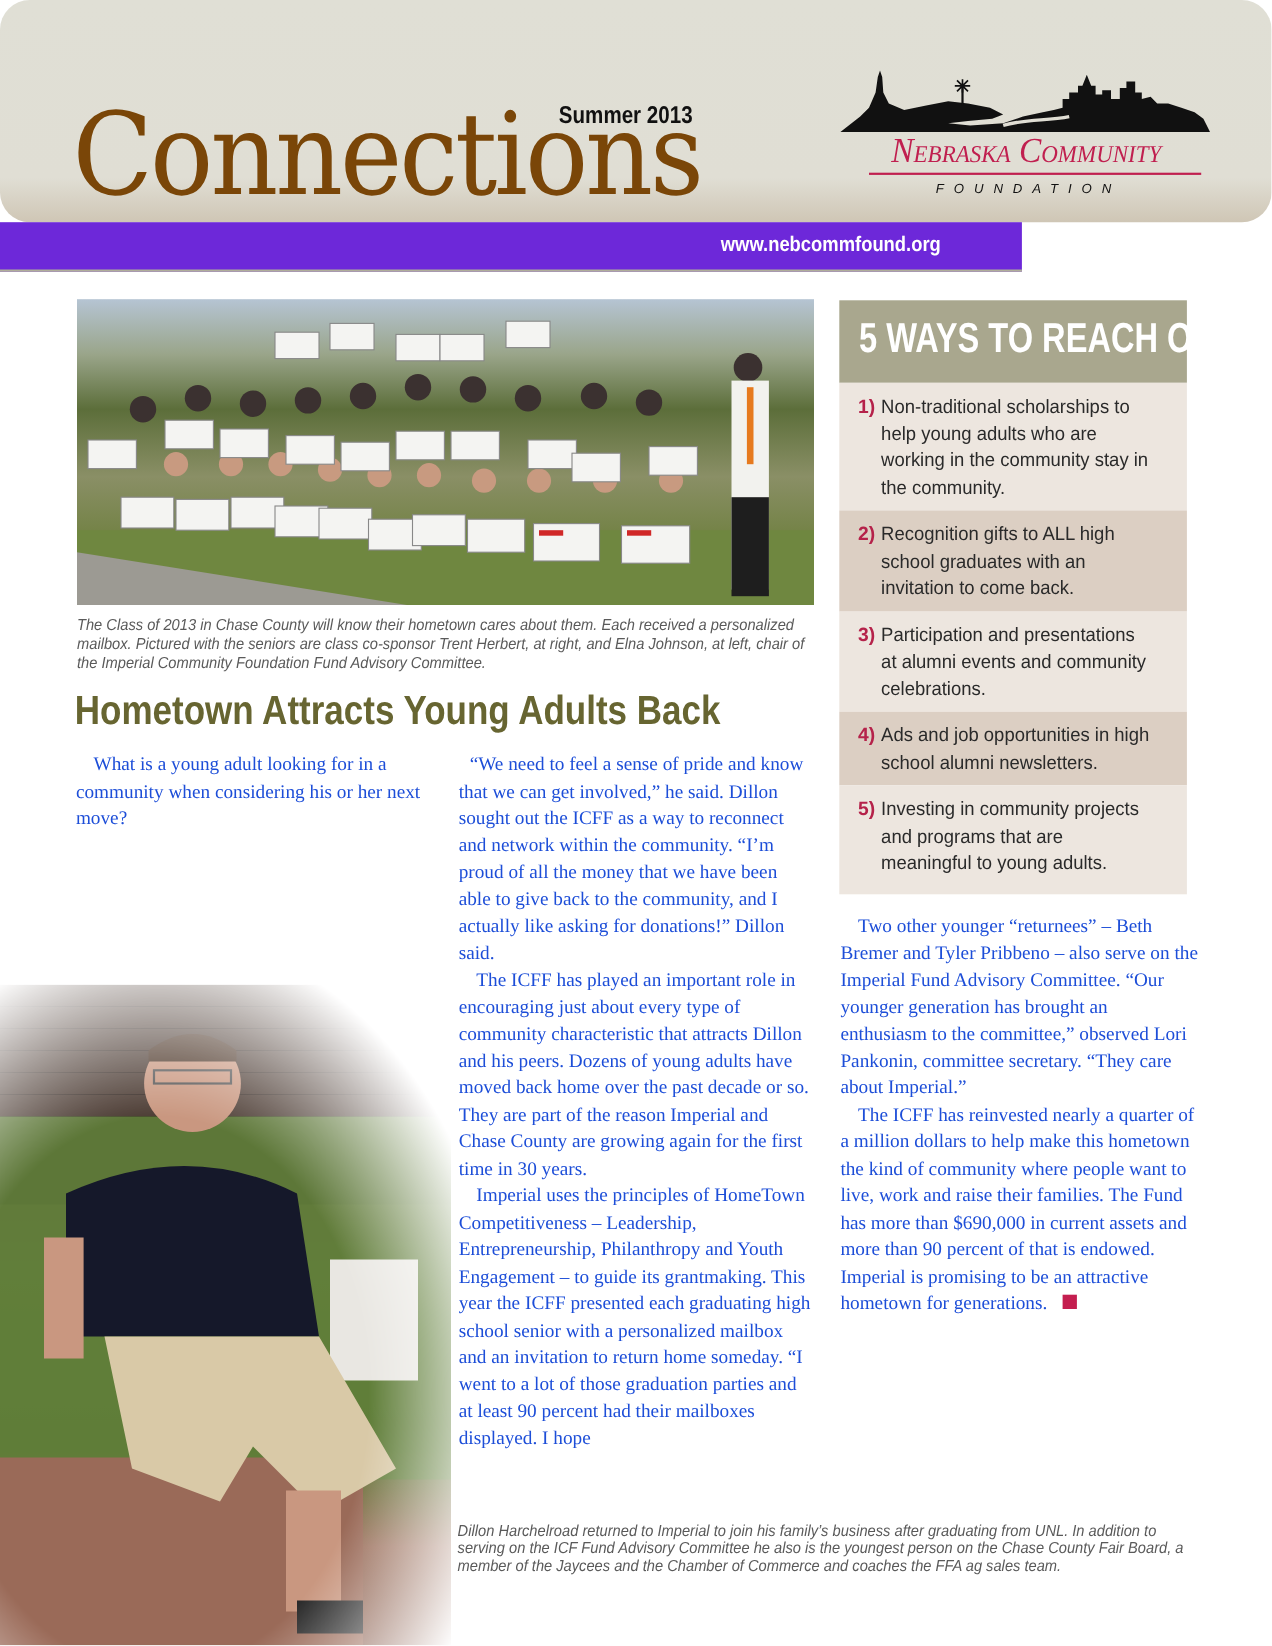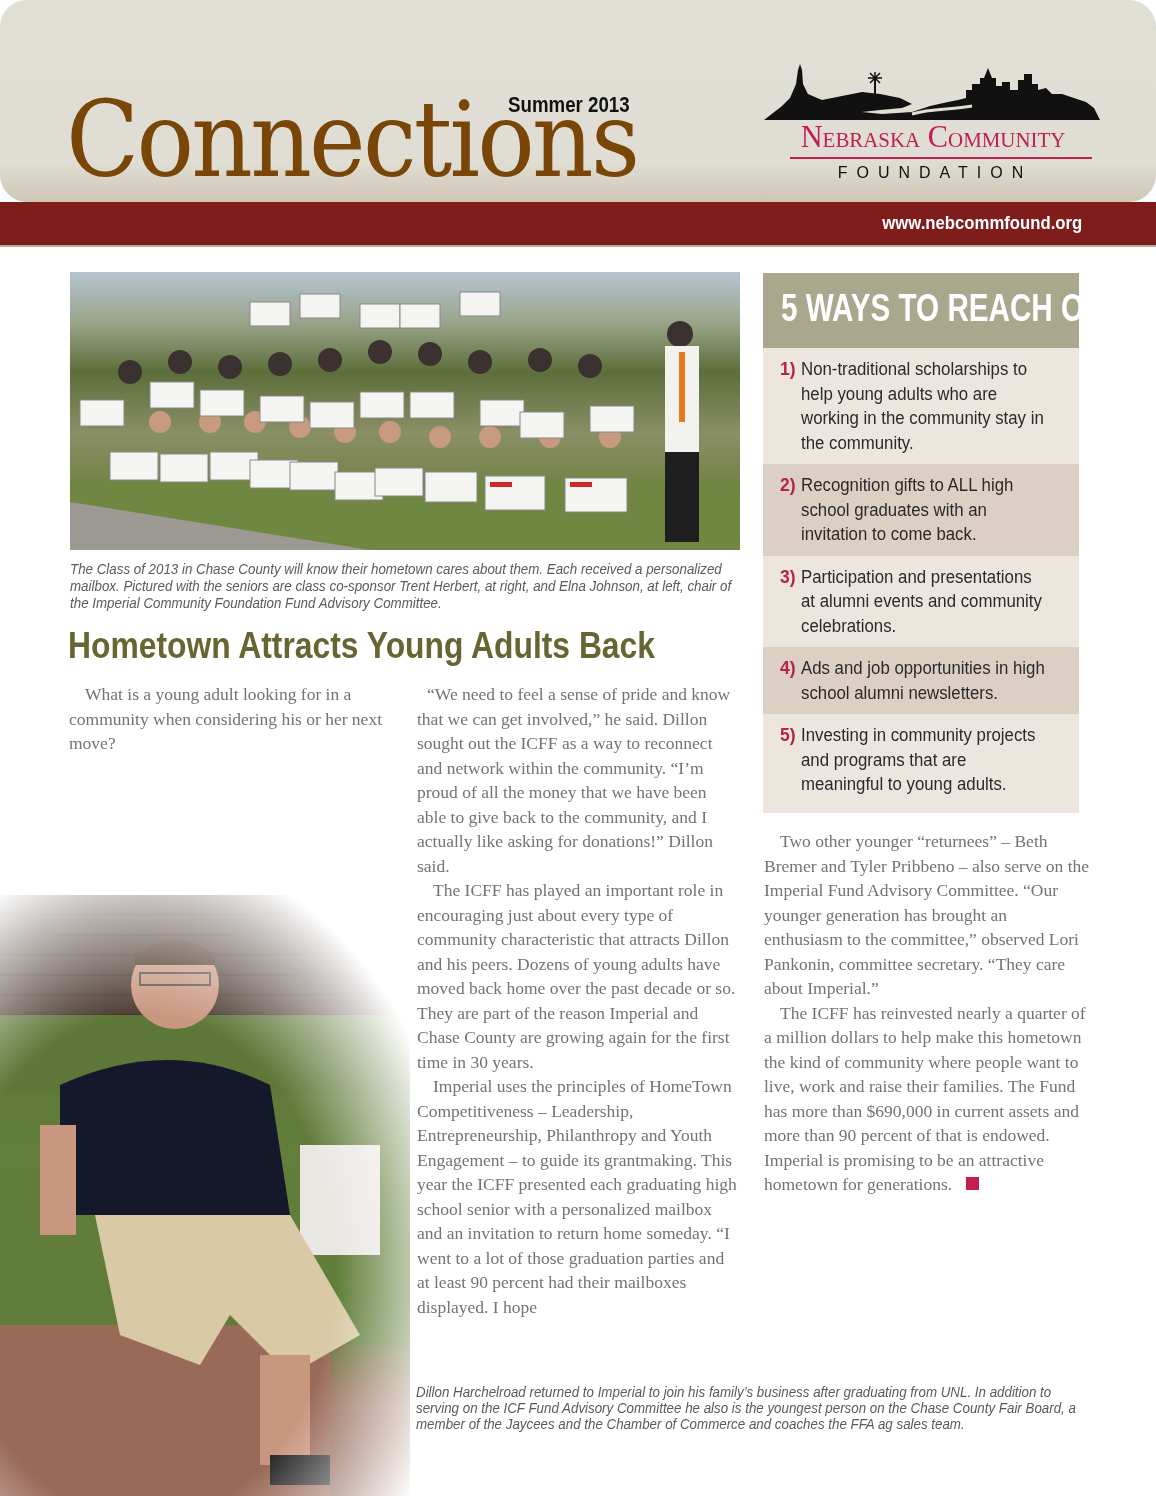--- a/index.html
+++ b/index.html
@@ -18,36 +18,36 @@
     position: absolute; left: 66px; top: 88px;
     font-family: "DejaVu Serif", serif; font-size: 104px; line-height: 104px;
     color: #7a4608; letter-spacing: -3px; font-weight: normal;
     transform: scaleX(0.92); transform-origin: left top;
   }
   .issue {
     position: absolute; left: 508px; top: 92px;
     font-family: "Liberation Sans", sans-serif; font-weight: bold; font-size: 22px;
     color: #111; transform: scaleX(0.85); transform-origin: left top;
   }
-  .logo { position: absolute; left: 762px; top: 60px; width: 340px; height: 130px; }
+  .logo { position: absolute; left: 762px; top: 60px; width: 340px; height: 130px; font-style: italic; }
   .logo svg { position: absolute; left: 0; top: 0; }
   .logo-name {
     position: absolute; left: 4px; top: 58px; width: 334px; text-align: center;
     font-family: "Liberation Serif", serif; font-size: 32px; color: #c01f4f;
     font-variant: small-caps; letter-spacing: 0px; white-space: nowrap;
     transform: scaleX(0.95); transform-origin: center top;
   }
   .logo-rule { position: absolute; left: 28px; top: 97px; width: 302px; height: 2px; background: #c01f4f; }
   .logo-sub {
     position: absolute; left: 8px; top: 104px; width: 330px; text-align: center;
-    font-family: "Liberation Sans", sans-serif; font-size: 16px; letter-spacing: 9px; color: #111;
+    font-family: "Liberation Sans", sans-serif; font-size: 12px; letter-spacing: 9px; color: #111;
   }
   .bar {
-    position: absolute; left: 0; top: 202px; width: 1156px; height: 43px;
-    background: #7f1d1d; border-bottom: 2px solid #b0ae9a;
+    position: absolute; left: 0; top: 202px; width: 929px; height: 43px;
+    background: #6d28d9; border-bottom: 2px solid #b0ae9a;
   }
   .url {
     position: absolute; right: 74px; top: 10px;
     font-family: "Liberation Sans", sans-serif; font-weight: bold; font-size: 19px; color: #fff;
     transform: scaleX(0.88); transform-origin: right top;
   }
 
   
   .photo-group {
     position: absolute; left: 70px; top: 272px; width: 670px; height: 278px; overflow: hidden;
@@ -60,21 +60,21 @@
   }
   .headline {
     position: absolute; left: 68px; top: 625px;
     font-family: "Liberation Sans", sans-serif; font-weight: bold; font-size: 37px; color: #676531;
     transform: scaleX(0.86); transform-origin: left top; white-space: nowrap;
   }
 
   
   .col {
     position: absolute; font-family: "Liberation Serif", serif; font-size: 17.5px; line-height: 24.5px;
-    color: #737373;
+    color: #1d4ed8;
   }
   .col p { margin: 0; }
   .col .ind { text-indent: 16px; }
   .col1 { left: 69px; top: 682px; width: 320px; }
   .col2 { left: 417px; top: 682px; width: 322px; }
   .col3 { left: 764px; top: 829px; width: 326px; }
   .endmark { display: inline-block; width: 13px; height: 13px; background: #c41e4f; margin-left: 14px; vertical-align: 0px; }
 
   
   .portrait {

